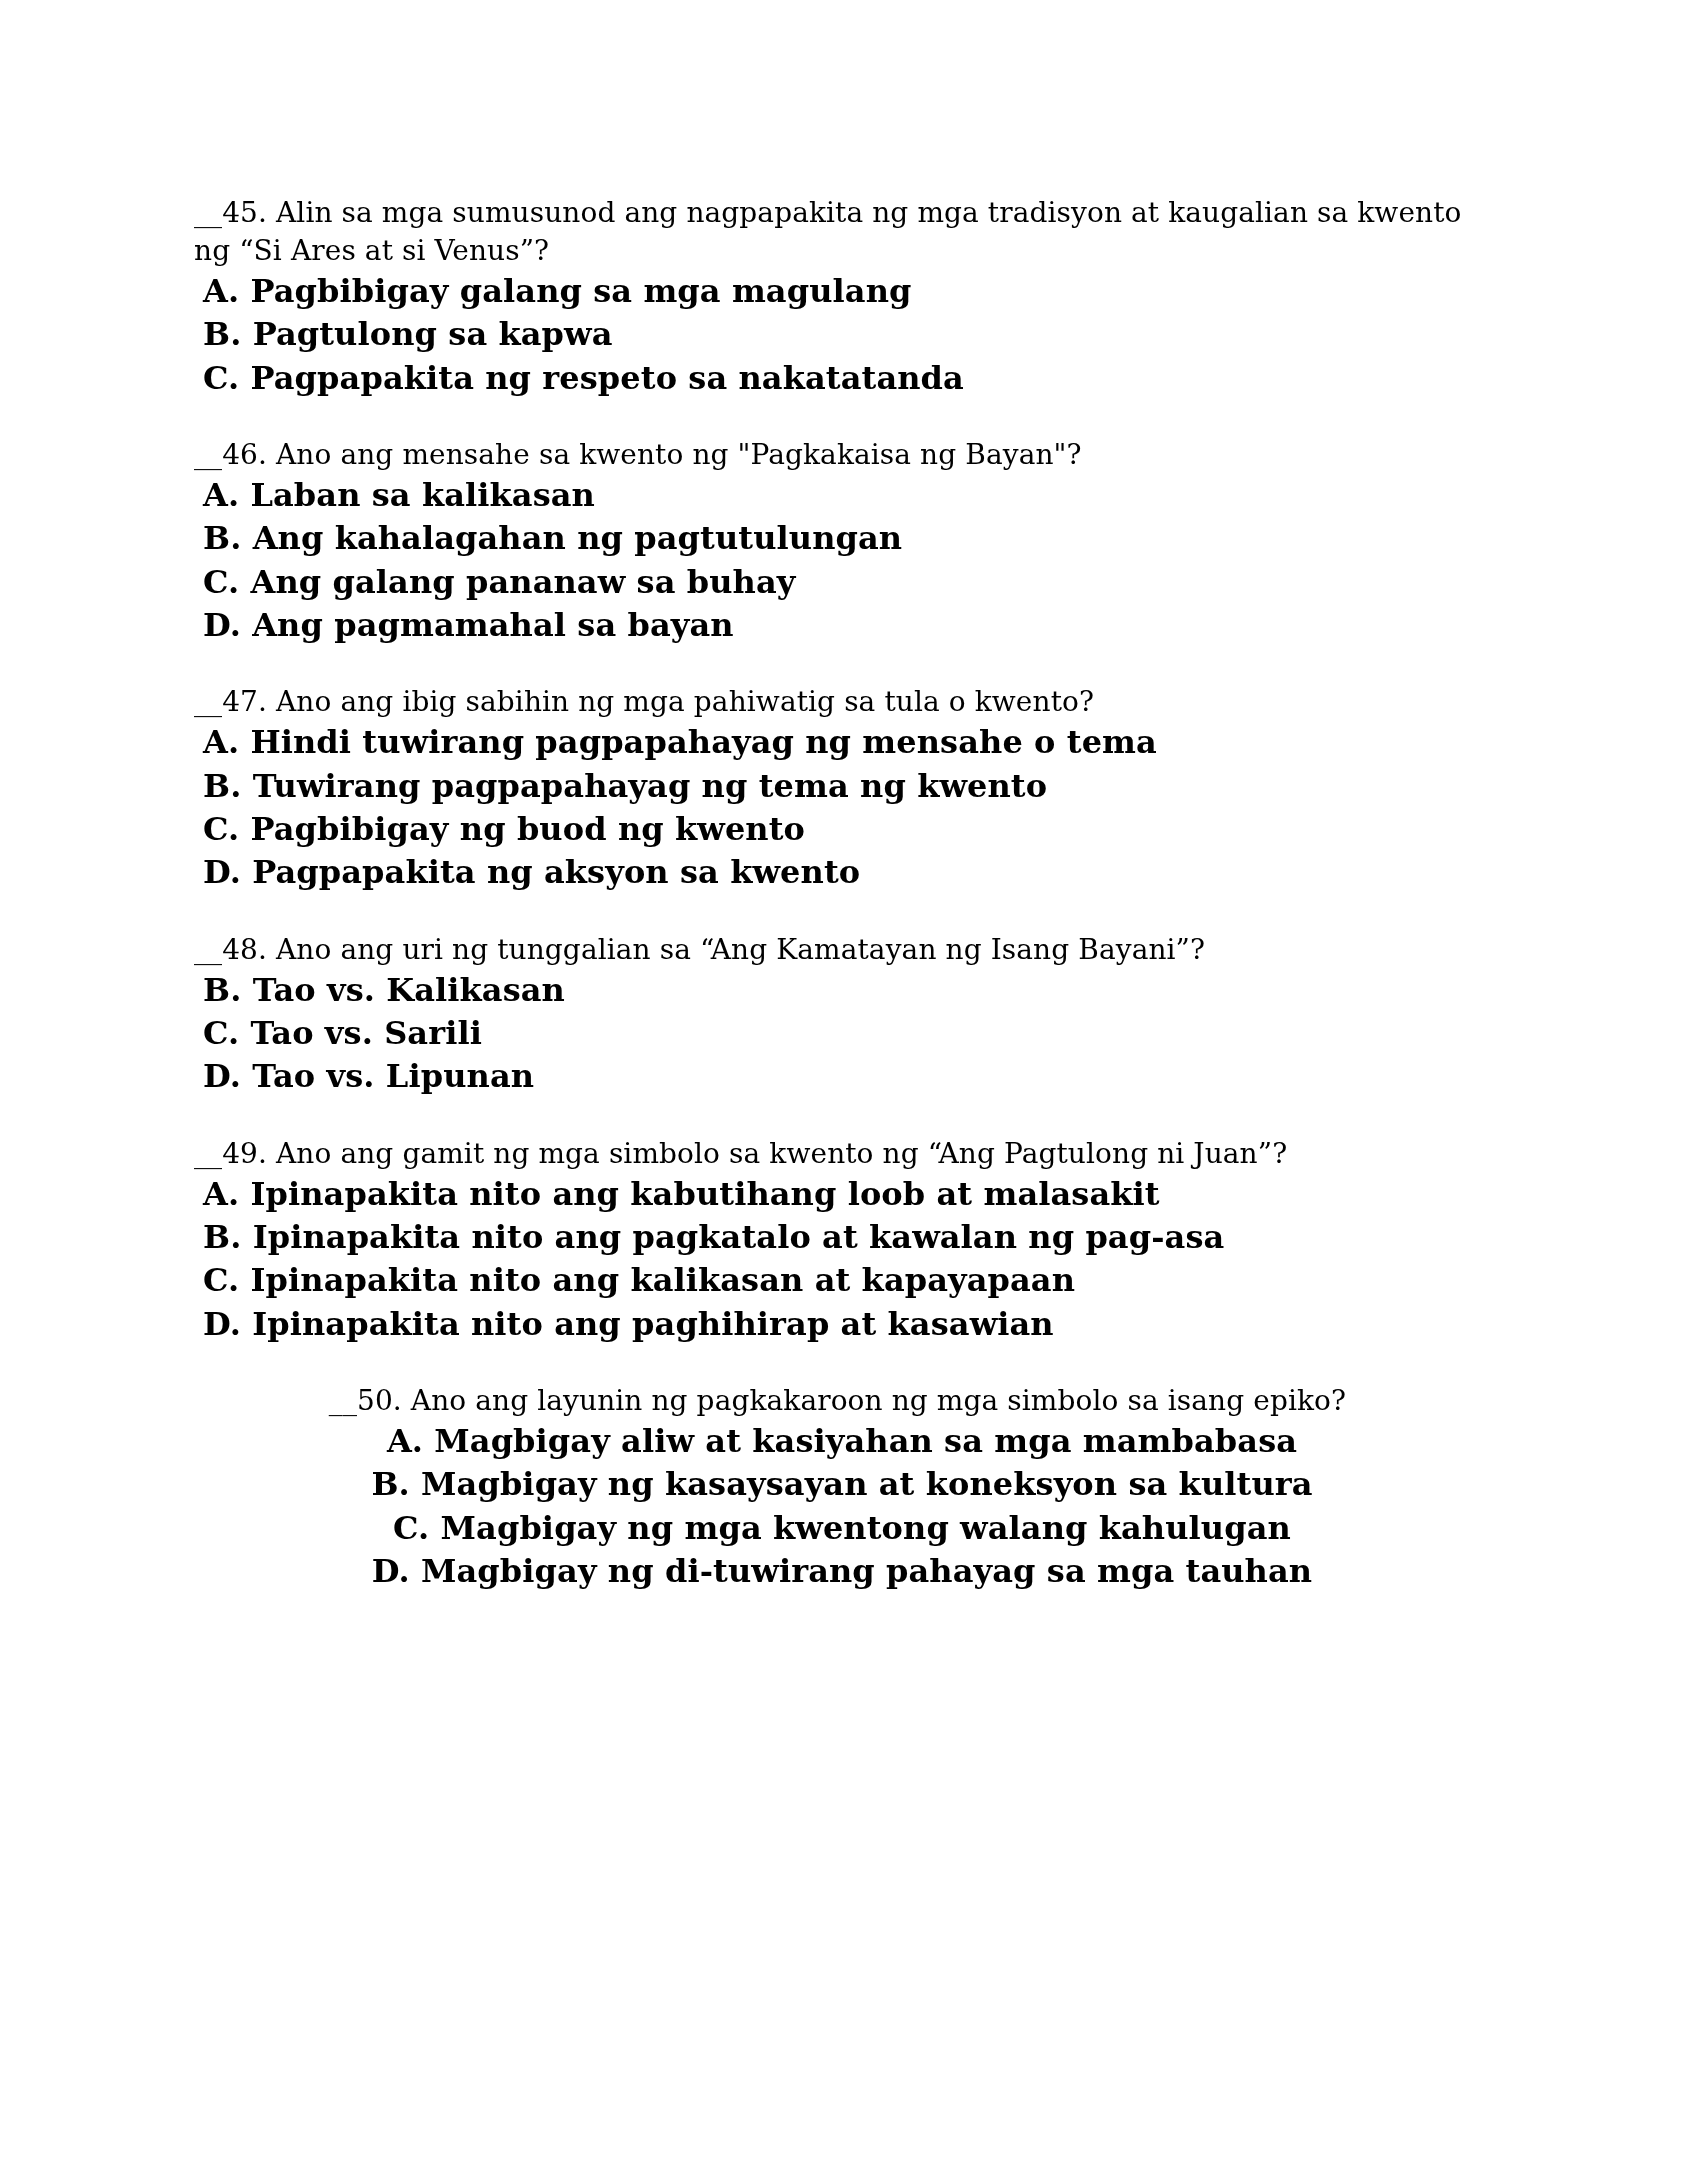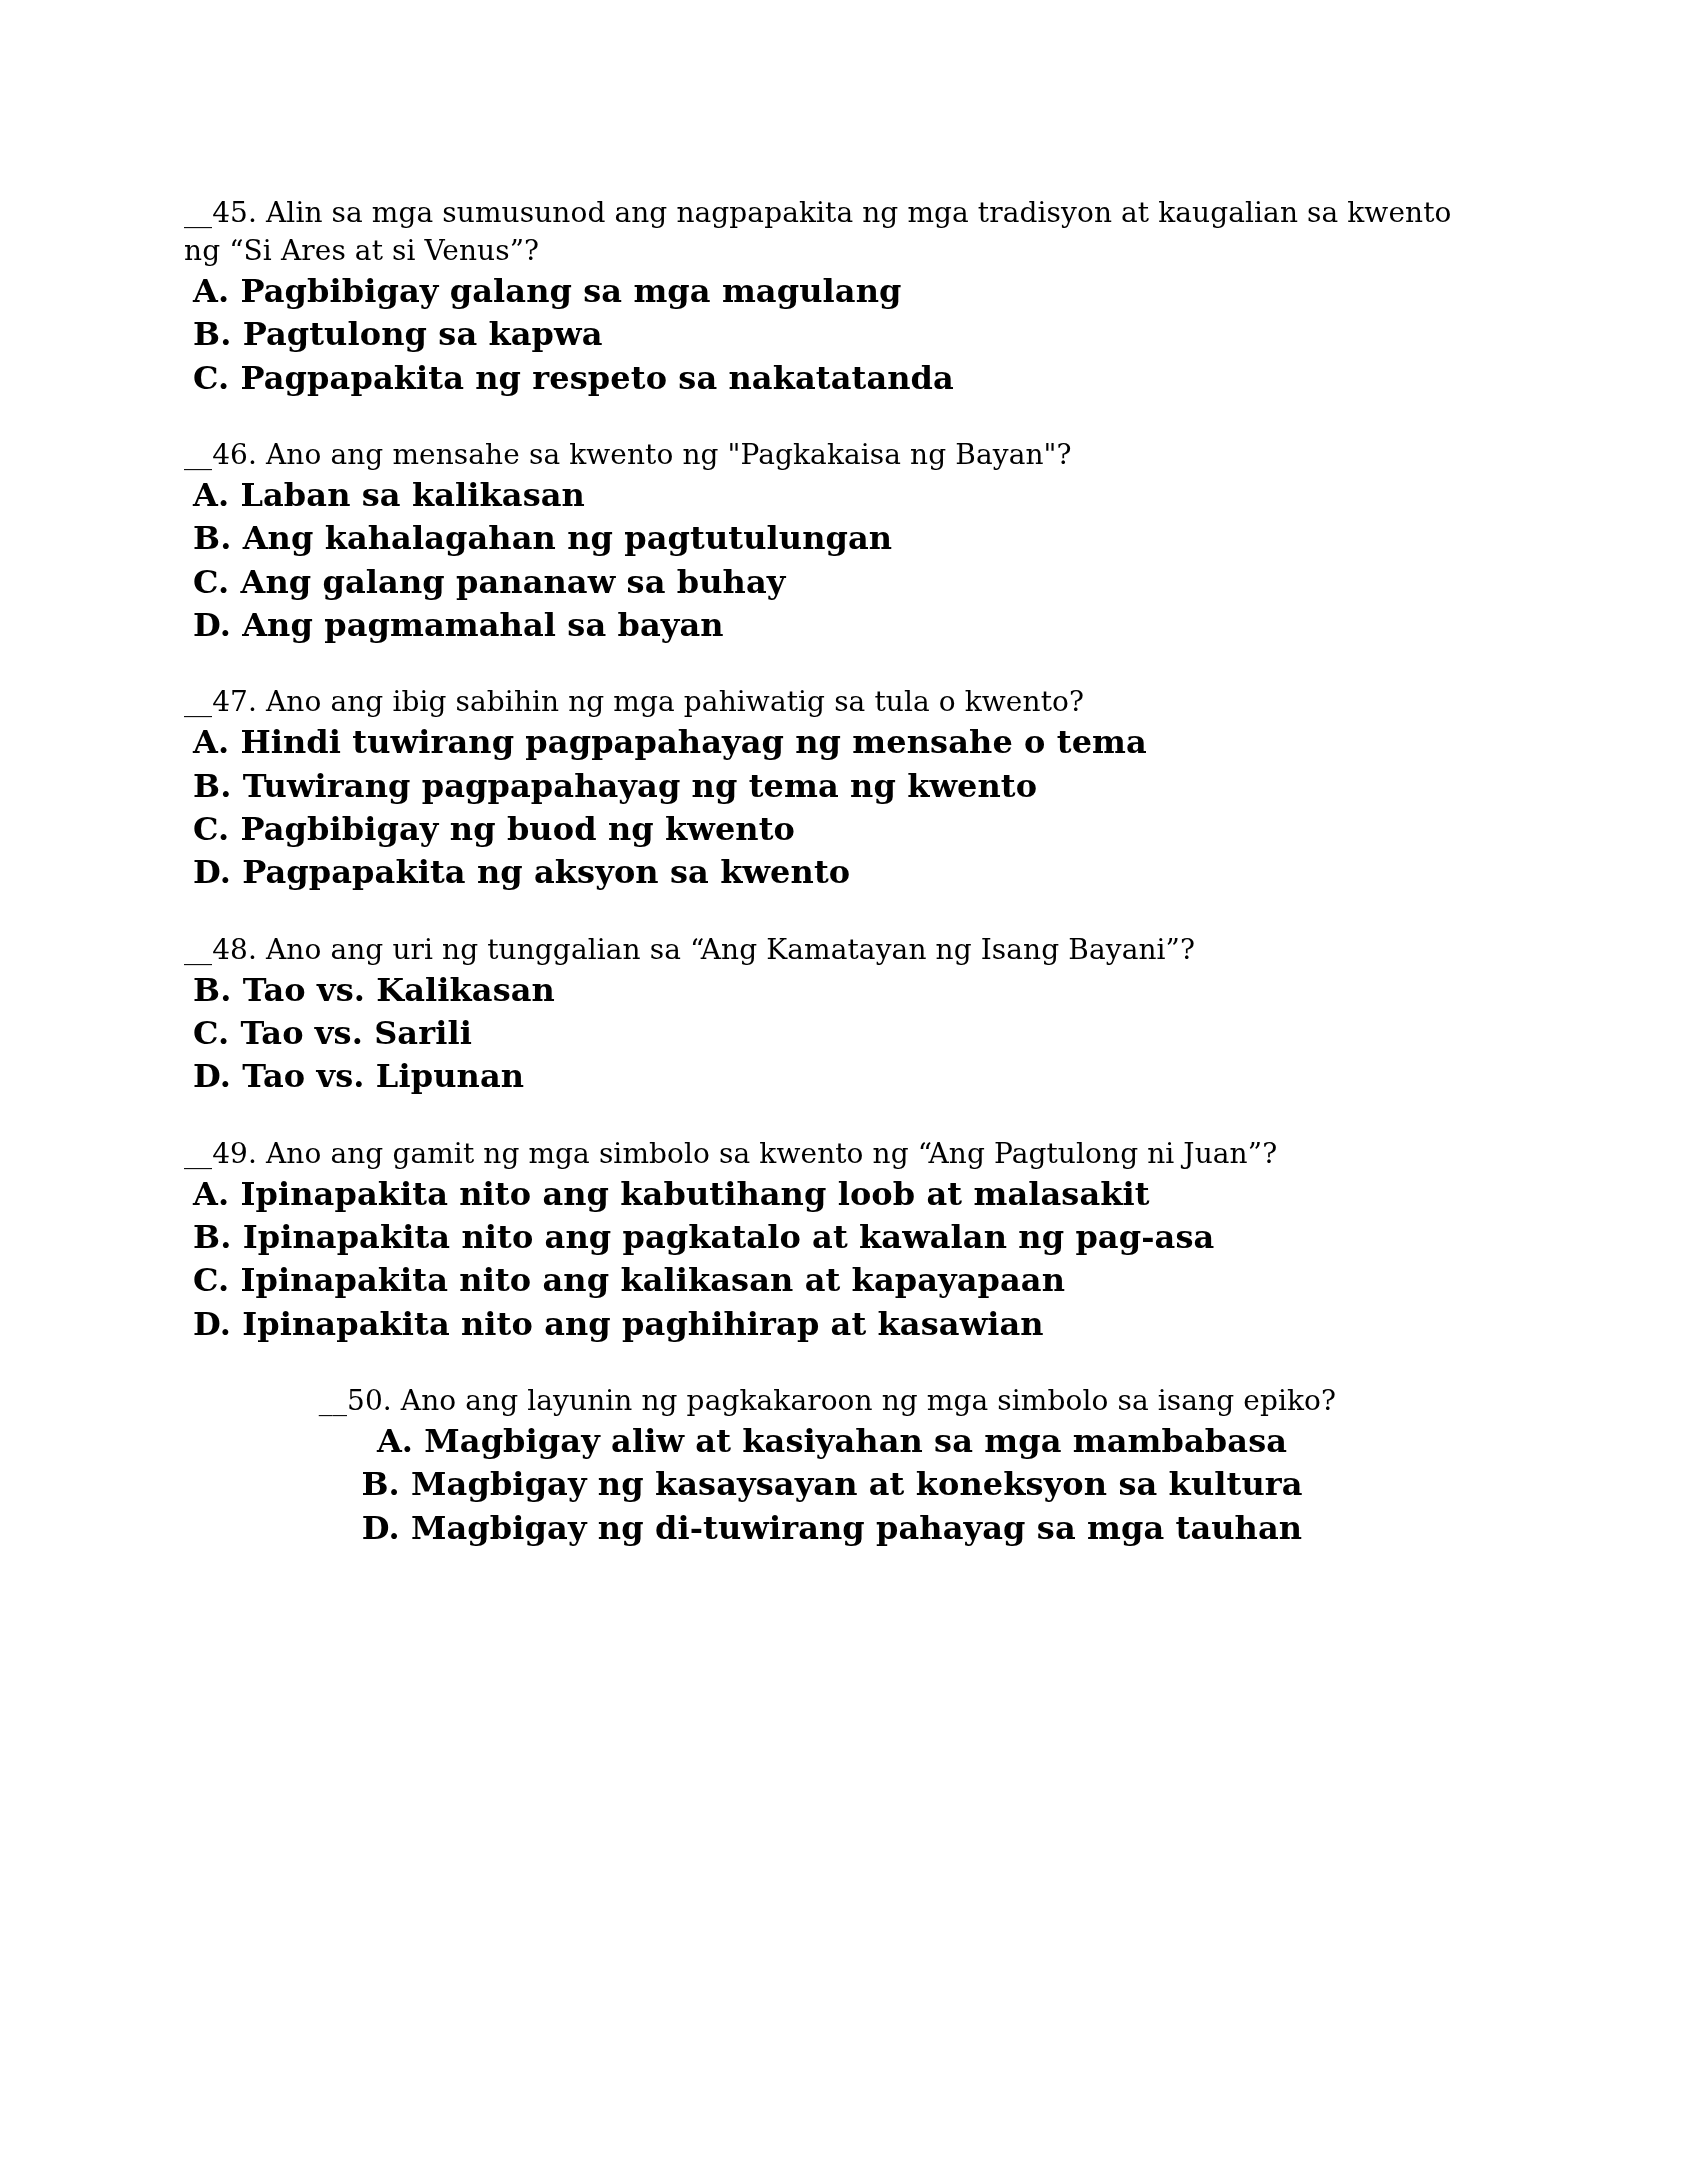--- a/index.html
+++ b/index.html
@@ -15,21 +15,21 @@
   .page {
     position: relative;
     width: 1683px;
     height: 2178px;
     background: #ffffff;
     box-sizing: border-box;
     overflow: hidden;
   }
   .content {
     position: absolute;
-    left: 184px;
+    left: 194px;
     top: 194px;
     width: 1287px;
   }
   .qblock {
     margin: 0 0 36px 0;
   }
   .qblock:last-child {
     margin-bottom: 0;
     text-align: center;
   }
@@ -92,18 +92,19 @@
       <p class="opt">A. Ipinapakita nito ang kabutihang loob at malasakit</p>
       <p class="opt">B. Ipinapakita nito ang pagkatalo at kawalan ng pag-asa</p>
       <p class="opt">C. Ipinapakita nito ang kalikasan at kapayapaan</p>
       <p class="opt">D. Ipinapakita nito ang paghihirap at kasawian</p>
     </div>
 
     <div class="qblock">
       <p class="qtext">__50. Ano ang layunin ng pagkakaroon ng mga simbolo sa isang epiko?</p>
       <p class="opt">A. Magbigay aliw at kasiyahan sa mga mambabasa</p>
       <p class="opt">B. Magbigay ng kasaysayan at koneksyon sa kultura</p>
+      <p class="opt">C. Magbigay ng mga kwentong walang kahulugan</p>
       <p class="opt">D. Magbigay ng di-tuwirang pahayag sa mga tauhan</p>
     </div>
 
   </div>
 </div>
 
 
 </body></html>

